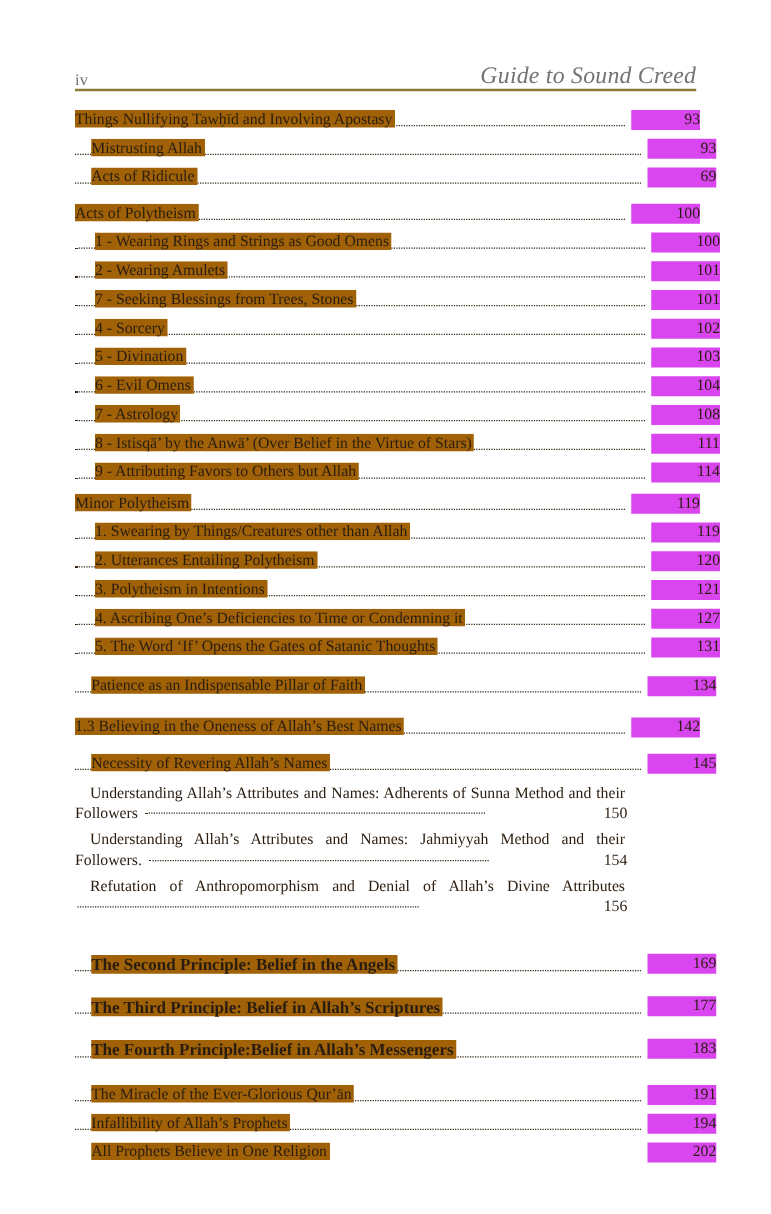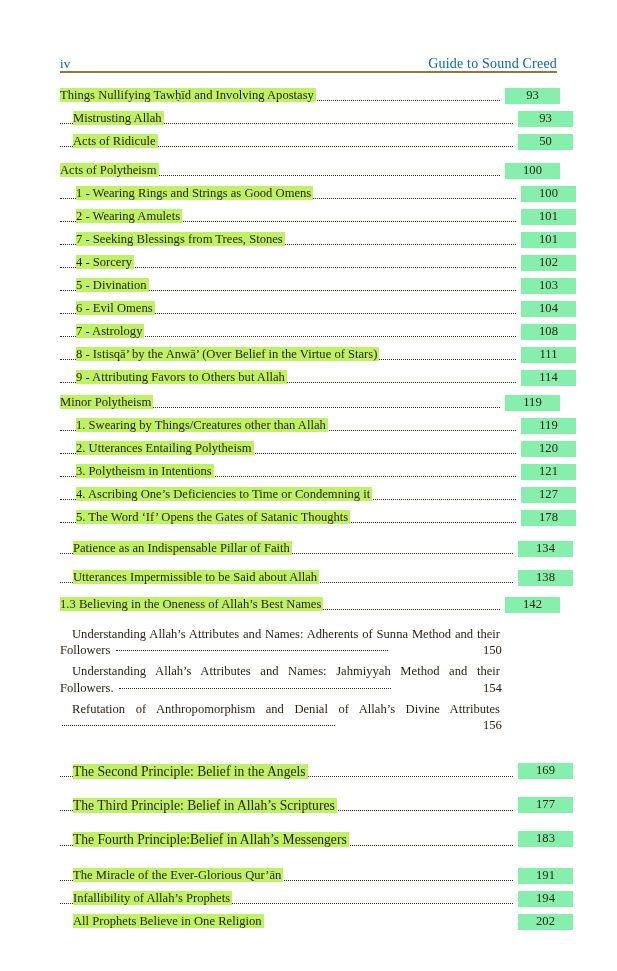--- a/index.html
+++ b/index.html
@@ -19,26 +19,26 @@
   
   .running-head {
     position: absolute;
     left: 60px;
     top: 50px;
     width: 497px;
     height: 22px;
     display: flex;
     align-items: flex-end;
     justify-content: space-between;
-    color: #0369a1;
+    color: #737373;
     font-size: 13.5px;
     letter-spacing: .2px;
   }
   .running-head .folio { font-size: 13px; }
-  .running-head .book-title { font-size: 14px; }
+  .running-head .book-title { font-size: 19px; font-style: italic; }
   .head-rule {
     position: absolute;
     left: 60px;
     top: 71px;
     width: 497px;
     height: 1.6px;
     background: #8d7a36;
   }
 
   
@@ -57,59 +57,59 @@
     line-height: 1.27;
   }
   .entry .title-wrap {
     flex: 0 0 auto;
     width: 440px;
     position: relative;
   }
   .entry .title {
     display: inline;
     padding-right: 2px;
-    background: #bef264;
+    background: #a16207;
     position: relative;
     z-index: 2;
   }
   
   .entry .leader {
     position: absolute;
     left: 0;
     right: 0;
     bottom: 3px;
     border-bottom: 1.5px dotted #3a2a18;
     z-index: 1;
   }
   .entry .pageno {
     flex: 0 0 auto;
     width: 55px;
     margin-left: 5px;
-    text-align: center;
+    text-align: right;
     font-size: 12.6px;
     white-space: nowrap;
     z-index: 2;
-    background: #86efac;
+    background: #d946ef;
   }
 
   
   .row {
     margin-bottom: 7px;
   }
   .row .title-wrap {
     white-space: nowrap;
     overflow: hidden;
   }
 
   
   .lvl0 .title-wrap { padding-left: 0px; }
   .lvl1 .title-wrap { padding-left: 13px; }
   .lvl2 .title-wrap { padding-left: 16px; }
 
-  .bold .title { font-weight: normal; }
+  .bold .title { font-weight: bold; }
   .bold { font-size: 13.6px; }
   .bold .pageno { font-size: 12.6px; font-weight: normal; }
 
   
   .wrap-entry {
     position: relative;
     margin-bottom: 5px;
     font-size: 12.6px;
     line-height: 1.3;
   }
@@ -149,21 +149,21 @@
     <div class="entry row lvl0">
       <div class="title-wrap"><span class="leader"></span><span class="title">Things Nullifying Tawḥīd and Involving Apostasy</span></div>
       <div class="pageno">93</div>
     </div>
     <div class="entry row lvl1">
       <div class="title-wrap"><span class="leader"></span><span class="title">Mistrusting Allah</span></div>
       <div class="pageno">93</div>
     </div>
     <div class="entry row lvl1">
       <div class="title-wrap"><span class="leader"></span><span class="title">Acts of Ridicule</span></div>
-      <div class="pageno">50</div>
+      <div class="pageno">69</div>
     </div>
     <div style="height: 6px;"></div>
     <div class="entry row lvl0">
       <div class="title-wrap"><span class="leader"></span><span class="title">Acts of Polytheism</span></div>
       <div class="pageno">100</div>
     </div>
     <div class="entry row lvl2">
       <div class="title-wrap"><span class="leader"></span><span class="title">1 - Wearing Rings and Strings as Good Omens</span></div>
       <div class="pageno">100</div>
     </div>
@@ -215,38 +215,38 @@
     <div class="entry row lvl2">
       <div class="title-wrap"><span class="leader"></span><span class="title">3. Polytheism in Intentions</span></div>
       <div class="pageno">121</div>
     </div>
     <div class="entry row lvl2">
       <div class="title-wrap"><span class="leader"></span><span class="title">4. Ascribing One’s Deficiencies to Time or Condemning it</span></div>
       <div class="pageno">127</div>
     </div>
     <div class="entry row lvl2">
       <div class="title-wrap"><span class="leader"></span><span class="title">5. The Word ‘If’ Opens the Gates of Satanic Thoughts</span></div>
-      <div class="pageno">178</div>
+      <div class="pageno">131</div>
     </div>
     <div style="height: 8px;"></div>
     <div class="entry row lvl1">
       <div class="title-wrap"><span class="leader"></span><span class="title">Patience as an Indispensable Pillar of Faith</span></div>
       <div class="pageno">134</div>
     </div>
     <div style="height: 6px;"></div>
-    <div class="entry row lvl1">
-      <div class="title-wrap"><span class="leader"></span><span class="title">Utterances Impermissible to be Said about Allah</span></div>
-      <div class="pageno">138</div>
-    </div>
     <div style="height: 4px;"></div>
     <div class="entry row lvl0">
       <div class="title-wrap"><span class="leader"></span><span class="title">1.3 Believing in the Oneness of Allah’s Best Names </span></div>
       <div class="pageno">142</div>
     </div>
     <div style="height: 6px;"></div>
+    <div class="entry row lvl1">
+      <div class="title-wrap"><span class="leader"></span><span class="title">Necessity of Revering Allah’s Names</span></div>
+      <div class="pageno">145</div>
+    </div>
     <div class="wrap-entry">
       <div class="wtitle">Understanding Allah’s Attributes and Names: Adherents of  Sunna Method and their Followers <span class="wlead"></span></div>
       <div class="wpage">150</div>
     </div>
     <div class="wrap-entry">
       <div class="wtitle">Understanding Allah’s Attributes and Names: Jahmiyyah Method and their Followers. <span class="wlead"></span></div>
       <div class="wpage">154</div>
     </div>
     <div class="wrap-entry">
       <div class="wtitle">Refutation of Anthropomorphism and Denial of Allah’s Divine Attributes<span class="wlead"></span></div>

